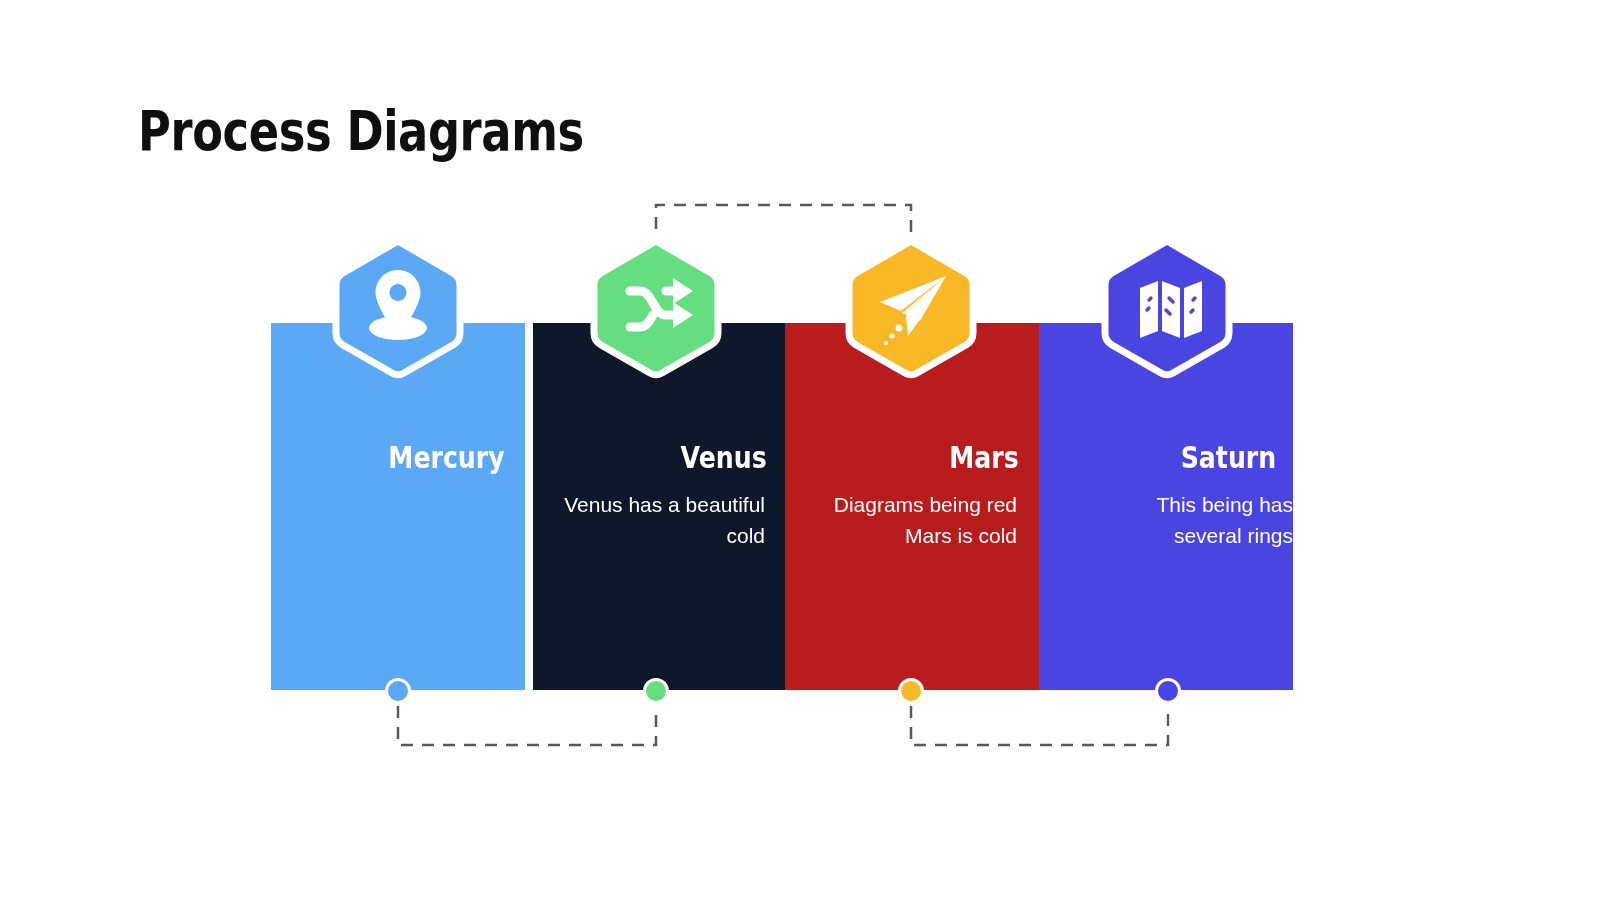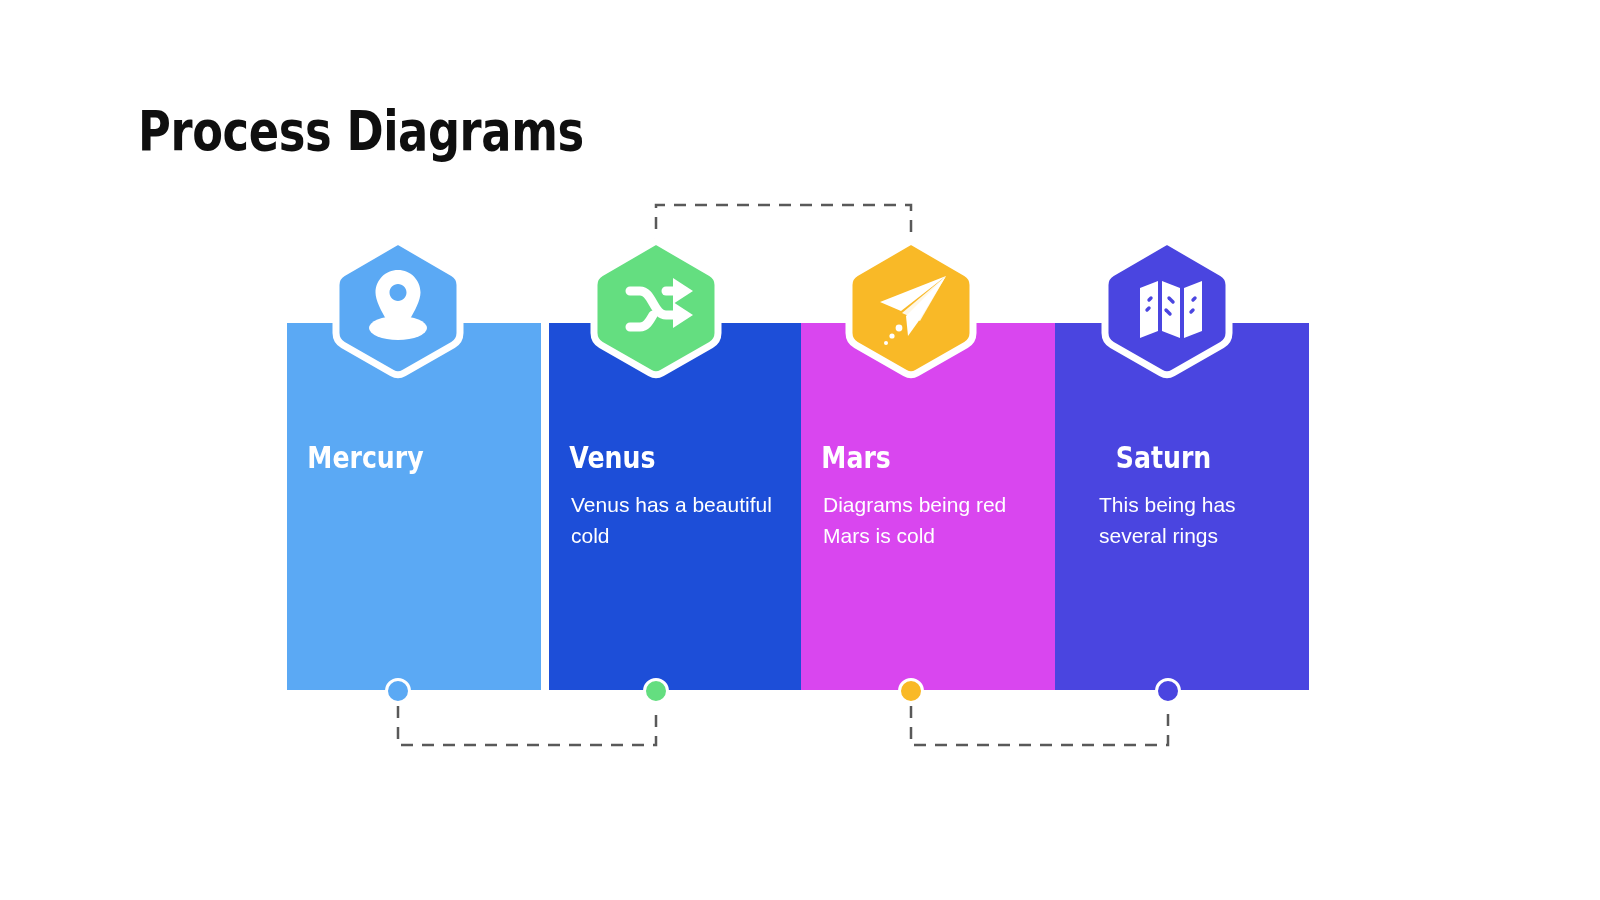--- a/index.html
+++ b/index.html
@@ -55,22 +55,21 @@
   }
 
   
   .card {
     position: absolute;
     top: 323px;
     width: 254px;
     height: 367px;
     box-sizing: border-box;
     padding-top: 118px;
-    text-align: left;
-    margin-left: 16px;
+    text-align: right;
   }
   .card-1 { left: 271px; }
   .card-2 { left: 533px; }
   .card-3 { left: 785px; }
   .card-4 { left: 1039px; width: 254px; }
 
   .card-title {
     font-family: "DejaVu Sans", sans-serif;
     font-weight: bold;
     font-size: 30px;
@@ -132,26 +131,26 @@
 
       <path d="M 398 706 L 398 745 L 656 745 L 656 706" fill="none" stroke="#595959" stroke-width="2.5" stroke-dasharray="12 9" stroke-linecap="butt"></path>
 
       <path d="M 911 706 L 911 745 L 1168 745 L 1168 706" fill="none" stroke="#595959" stroke-width="2.5" stroke-dasharray="12 9" stroke-linecap="butt"></path>
     </svg>
 
     <div class="card card-1" style="background:#5BA9F4;">
       <div class="card-title">Mercury</div>
     </div>
 
-    <div class="card card-2" style="background:#1d4ed8;">
+    <div class="card card-2" style="background:#0f172a;">
       <div class="card-title">Venus</div>
       <div class="card-desc">Venus has a beautiful cold</div>
     </div>
 
-    <div class="card card-3" style="background:#d946ef;">
+    <div class="card card-3" style="background:#b91c1c;">
       <div class="card-title">Mars</div>
       <div class="card-desc">Diagrams being red Mars is cold</div>
     </div>
 
     <div class="card card-4" style="background:#4A45E0;padding-left:44px;">
       <div class="card-title">Saturn</div>
       <div class="card-desc">This being has several rings</div>
     </div>
 
     <div class="hex-badge hex-1">

